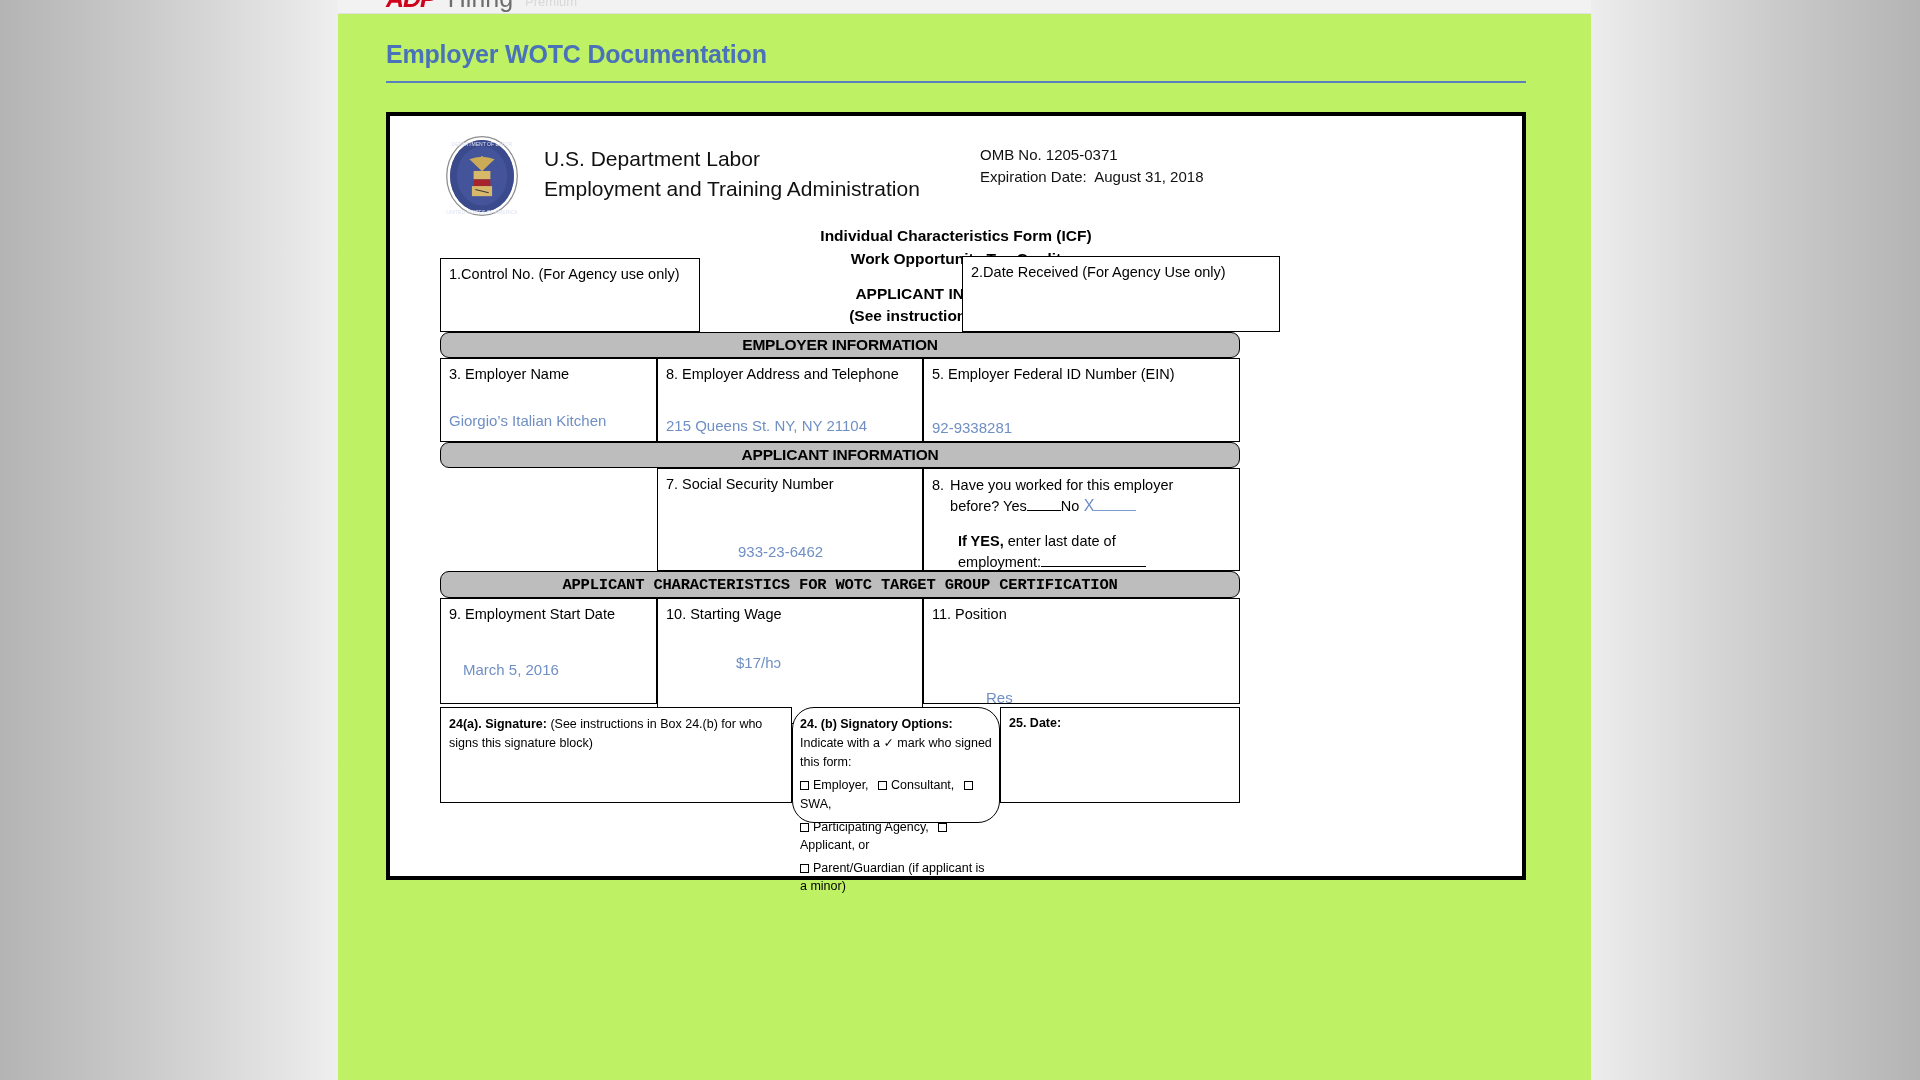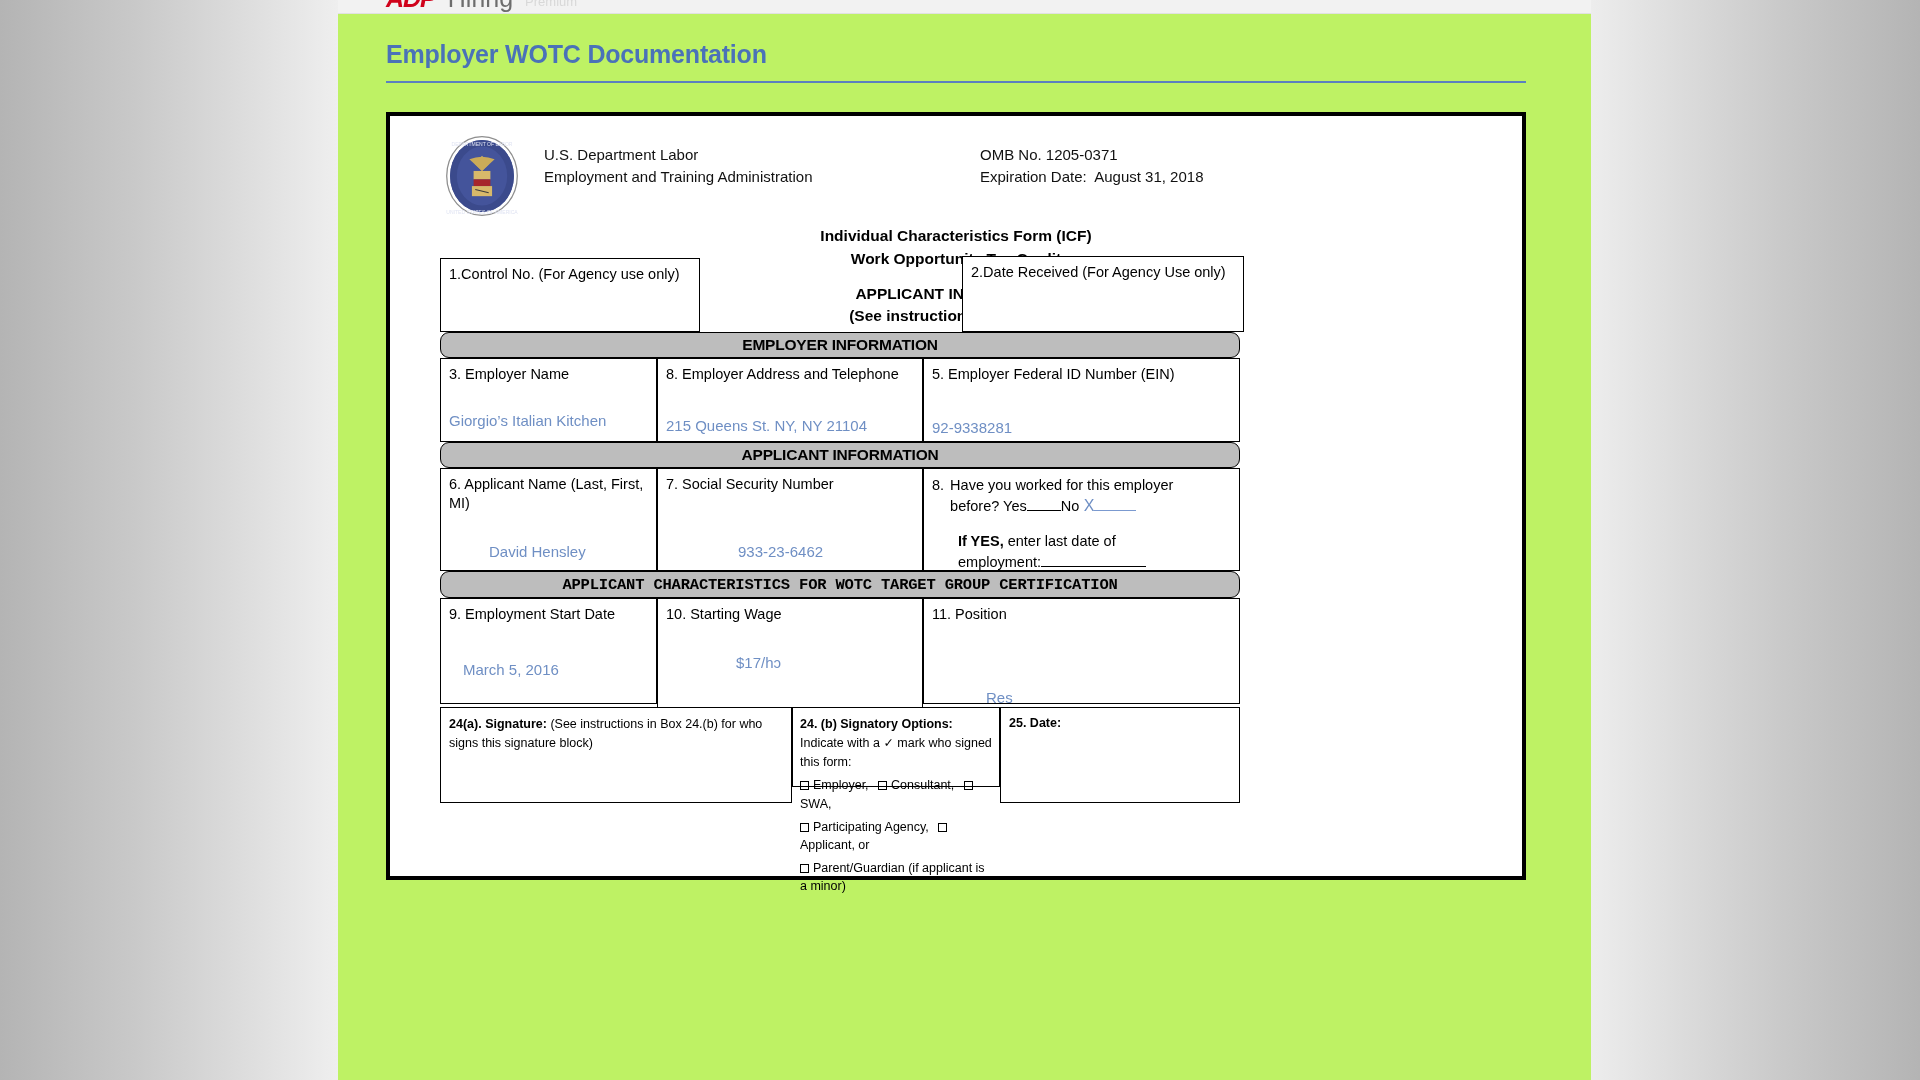--- a/index.html
+++ b/index.html
@@ -55,21 +55,21 @@
     width: 1140px; height: 768px;
     background: #fff;
     border: 4px solid #000;
   }
   #form-inner { position: relative; width: 100%; height: 100%; }
 
   
   #dol-header { position: absolute; left: 50px; top: 18px; display: flex; gap: 20px; }
   #dol-seal { width: 84px; height: 84px; flex: 0 0 84px; }
   #dol-agency { padding-top: 10px; }
-  .hdr-line { font-size: 15px; color: #111; line-height: 1.45; }
+  .hdr-line { font-size: 21px; color: #111; line-height: 1.45; }
   #omb-block { position: absolute; left: 590px; top: 28px; }
   .omb-line { font-size: 15px; color: #111; line-height: 1.45; white-space: pre; }
 
   #form-title { position: absolute; left: 0; top: 108px; width: 100%; text-align: center; }
   #form-title .t1 { font-size: 15.5px; font-weight: bold; color: #000; line-height: 1.5; }
   #form-title .t2 { font-size: 15.5px; font-weight: bold; color: #000; line-height: 1.5; }
 
   
   .cell {
     position: absolute;
@@ -160,21 +160,21 @@
 
     <div class="cell" style="left:50px; top:142px; width:260px; height:74px;">
       <div class="lbl lbl-pad">1.Control No. (For Agency use only)</div>
     </div>
 
     <div class="centered-head" style="left:0; top:167px;">
       <div>APPLICANT INFORMATION</div>
       <div>(See instructions on reverse)</div>
     </div>
 
-    <div class="cell" style="left:572px; top:140px; width:282px; height:76px;">
+    <div class="cell" style="left:572px; top:140px; width:318px; height:76px;">
       <div class="lbl lbl-pad">2.Date Received (For Agency Use only)</div>
     </div>
 
     <div class="band" style="left:50px; top:216px; width:800px; height:26px;">
       <span>EMPLOYER INFORMATION</span>
     </div>
 
     <div class="cell" style="left:50px; top:242px; width:217px; height:84px;">
       <div class="lbl lbl-pad">3. Employer Name</div>
       <div class="fill" style="left:8px; top:53px;">Giorgio’s Italian Kitchen</div>
@@ -187,24 +187,20 @@
 
     <div class="cell" style="left:533px; top:242px; width:317px; height:84px;">
       <div class="lbl lbl-pad">5. Employer Federal ID Number (EIN)</div>
       <div class="fill" style="left:8px; top:60px;">92-9338281</div>
     </div>
 
     <div class="band" style="left:50px; top:326px; width:800px; height:26px;">
       <span>APPLICANT INFORMATION</span>
     </div>
 
-    <div class="cell" style="left:50px; top:352px; width:217px; height:103px;">
-      <div class="lbl lbl-pad">6. Applicant Name (Last, First, MI)</div>
-      <div class="fill" style="left:48px; top:74px;">David Hensley</div>
-    </div>
 
     <div class="cell" style="left:267px; top:352px; width:266px; height:103px;">
       <div class="lbl lbl-pad">7. Social Security Number</div>
       <div class="fill" style="left:80px; top:74px;">933-23-6462</div>
     </div>
 
     <div class="cell" style="left:533px; top:352px; width:317px; height:103px;">
       <div style="padding:6px 8px 0 8px; display:flex; gap:6px;">
         <span class="q8-text">8.</span>
         <span>
@@ -237,21 +233,21 @@
       <div class="lbl lbl-pad">11. Position</div>
       <div class="fill" style="left:62px; top:62px;margin-top:28px;">Res</div>
     </div>
 
     <div class="cell" style="left:50px; top:591px; width:352px; height:96px;">
       <div style="padding:6px 8px 0 8px;">
         <span class="small" style="font-weight:bold;">24(a). Signature:</span><span class="small"> (See instructions in Box 24.(b) for who signs this signature block)</span>
       </div>
     </div>
 
-    <div class="cell" style="left:402px; top:591px; width:208px; height:80px;">
+    <div class="cell" style="left:402px; top:591px; width:208px; height:116px;border-radius:22px;">
       <div style="padding:6px 7px 0 7px;">
         <span class="small" style="font-weight:bold;">24. (b) Signatory Options:</span><span class="small">  Indicate with a ✓ mark who signed this form:</span>
         <span class="cbrow small">
           <span class="cb"></span><span>Employer,</span>
           <span class="cb" style="margin-left:6px;"></span><span>Consultant,</span>
           <span class="cb" style="margin-left:6px;"></span><span>SWA,</span>
         </span>
         <span class="cbrow small">
           <span class="cb"></span><span>Participating Agency,</span>
           <span class="cb" style="margin-left:6px;"></span><span>Applicant, or</span>

